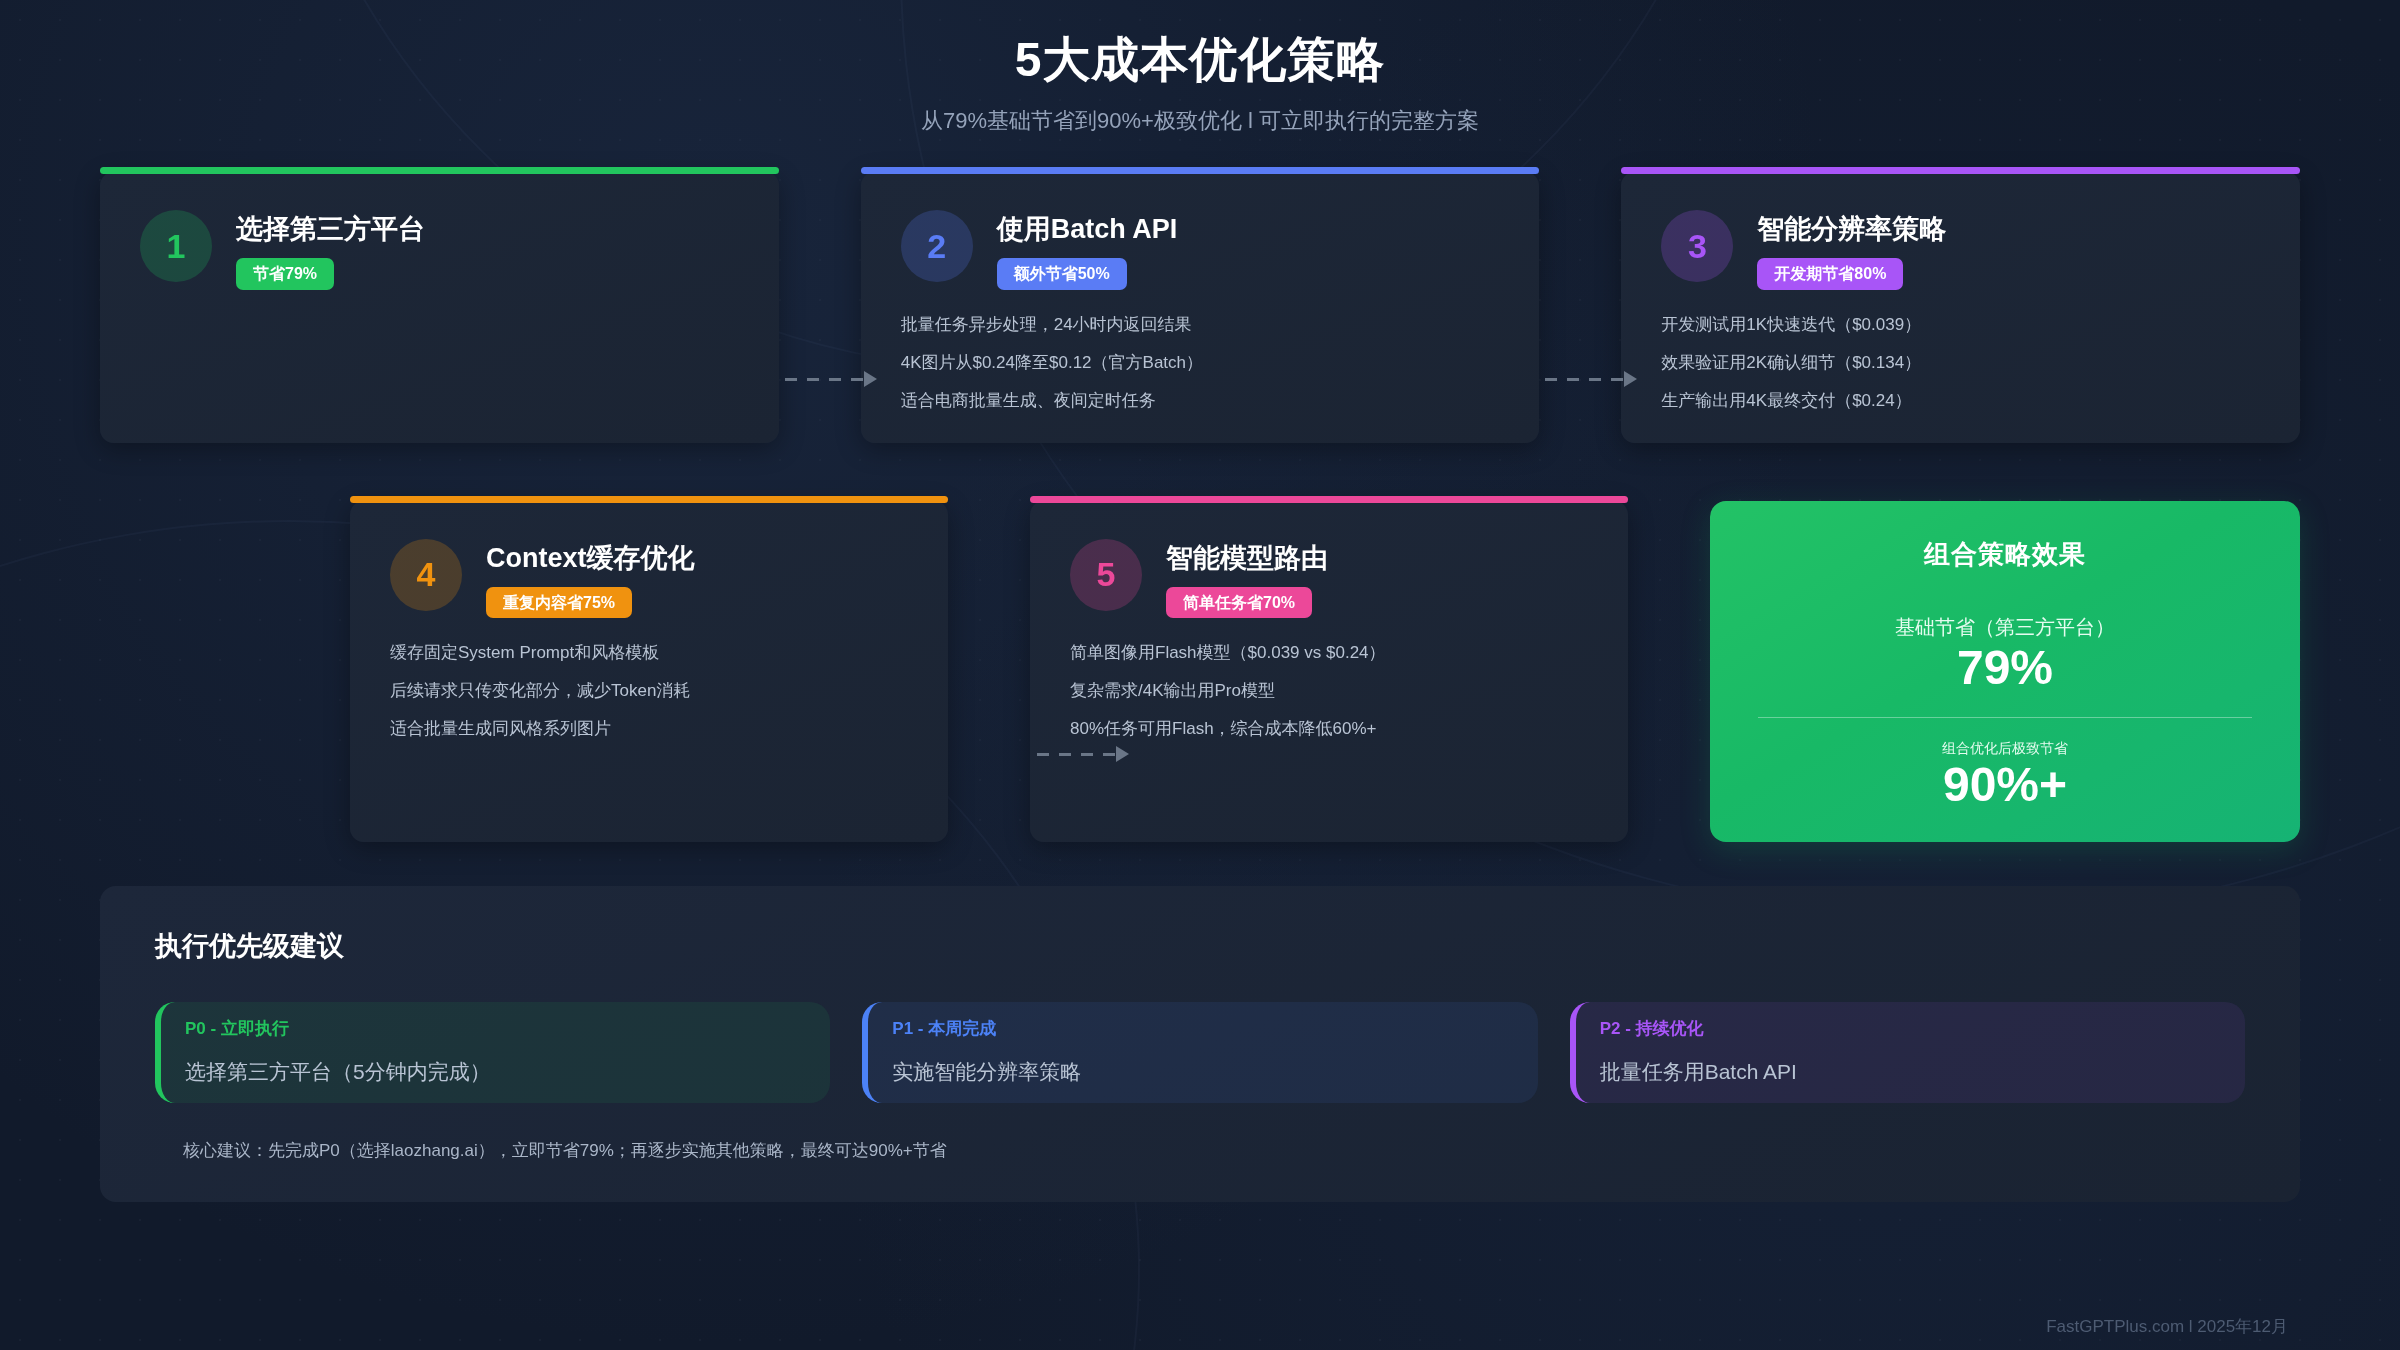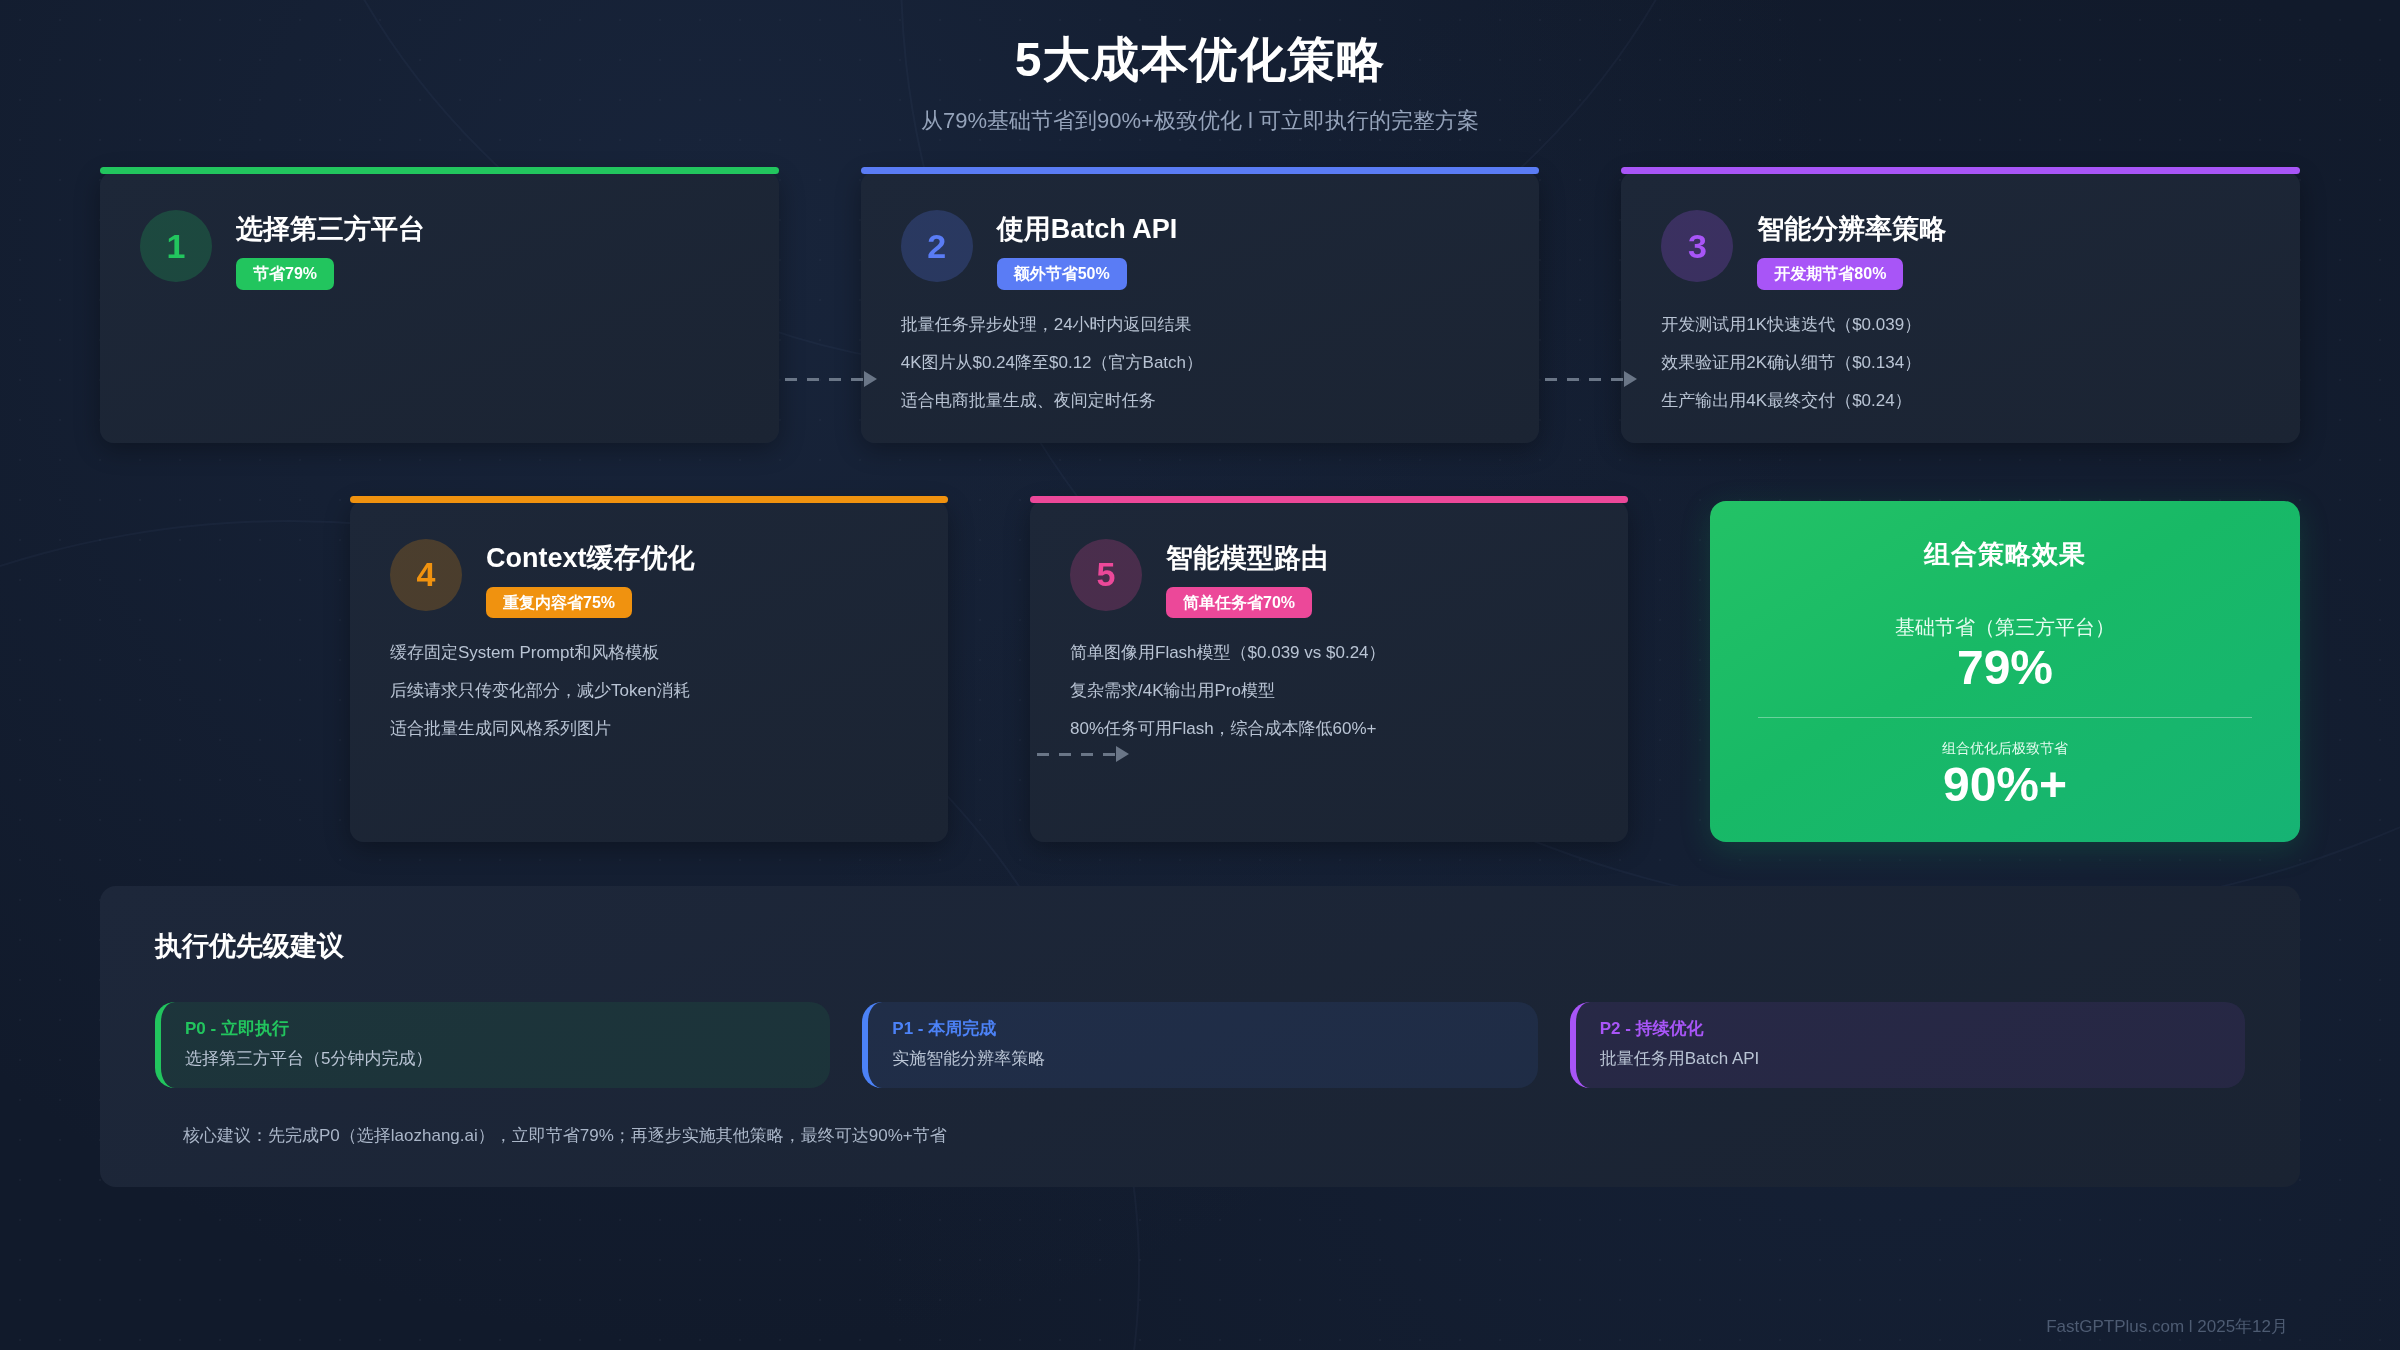--- a/index.html
+++ b/index.html
@@ -131,21 +131,21 @@
   .priority-row { display: flex; gap: 32px; margin-top: 38px; }
   .p-item {
     flex: 1 1 0;
     border-left: 6px solid var(--pc);
     border-radius: 20px;
     background: var(--pbg);
     padding: 17px 24px 19px 24px;
     min-height: 73px;
   }
   .p-head { font-size: 17px; font-weight: bold; color: var(--pc); line-height: 1.2; }
-  .p-desc { font-size: 17px; color: #b9c4d4; margin-top: 9px; line-height: 1.2; }
+  .p-desc { font-size: 21px; color: #b9c4d4; margin-top: 19px; line-height: 1.2; }
   .core-advice { margin-top: 36px; font-size: 17px; color: #aab6c8; padding-left: 28px; }
 
   
   .footer {
     position: absolute; right: 112px; bottom: 12px;
     font-size: 17px; color: #4d5b72; z-index: 2;
   }
 </style>
 </head>
 <body>

